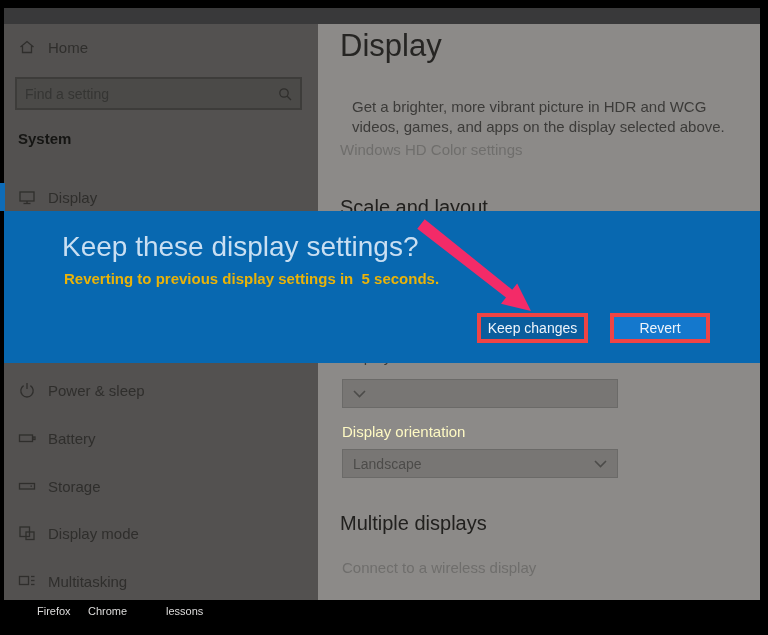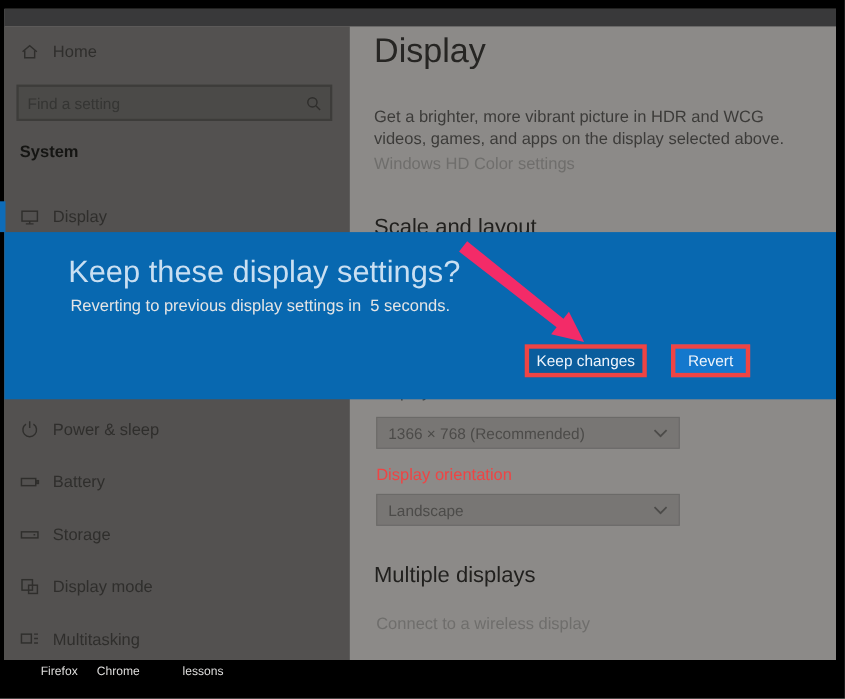--- a/index.html
+++ b/index.html
@@ -31,49 +31,49 @@
     font-family:"Liberation Sans", sans-serif;
     font-size:14px;color:#343432;padding:0 8px;
   }
   .search-box input::placeholder{color:#353533;opacity:1;}
   .search-glyph{margin-right:8px;flex:0 0 14px;}
   .section-label{left:18px;top:130px;font-size:15px;font-weight:bold;color:#151513;z-index:2;}
   .accent-bar{left:0;top:183px;width:5px;height:28px;background:var(--accent,#0e6cb8);z-index:3;}
 
   
   .page-title{left:340px;top:28px;font-size:31px;font-weight:300;color:#262523;z-index:2;}
-  .body-text{left:340px;top:97px;width:395px;font-size:15px;line-height:1.32;color:#3c3b39;z-index:2;}
+  .body-text{left:352px;top:97px;width:395px;font-size:15px;line-height:1.32;color:#3c3b39;z-index:2;}
   .link-dim{font-size:15px;color:#6f6e6c;z-index:2;}
   .hd-link{left:340px;top:141px;}
   .sec-heading{left:340px;font-size:20px;color:#21201e;z-index:2;}
   .scale-heading{top:196px;}
   .res-label{left:342px;top:348px;font-size:15px;color:#3c3b39;z-index:2;}
   .dropdown{
     left:342px;width:276px;height:29px;background:#787674;border:1px solid #6b6a68;
     display:flex;align-items:center;justify-content:space-between;
     padding:0 10px;box-sizing:border-box;color:#4c4b49;font-size:14px;z-index:2;
   }
   .dd-resolution{top:379px;}
   .dd-orientation{top:449px;}
-  .orient-label{left:342px;top:423px;font-size:15px;color:#ef4444;z-index:2;}
+  .orient-label{left:342px;top:423px;font-size:15px;color:#fef9c3;z-index:2;}
   .multi-heading{top:512px;}
   .wireless-link{left:342px;top:559px;}
 
   
   .dialog{left:4px;top:211px;width:756px;height:152px;background:var(--dialog-bg,#0868b0);z-index:5;}
   .dialog-title{left:62px;top:231px;font-size:28px;color:#c9dff2;z-index:6;}
-  .dialog-msg{left:64px;top:270px;font-size:15px;font-weight:normal;color:#e5e5e5;white-space:pre-wrap;z-index:6;}
+  .dialog-msg{left:64px;top:270px;font-size:15px;font-weight:bold;color:#eab308;white-space:pre-wrap;z-index:6;}
   .dlg-btn{
     position:absolute;top:313px;height:30px;box-sizing:border-box;
     border:4px solid #ef4444;color:#eef4fb;font-size:14px;
     font-family:"Liberation Sans", sans-serif;
     display:flex;align-items:center;justify-content:center;z-index:6;cursor:pointer;
   }
   .btn-keep{left:477px;width:111px;background:var(--keep-btn,#0a5d9d);}
-  .btn-revert{left:610px;width:72px;background:var(--revert-btn,#1478cd);}
+  .btn-revert{left:610px;width:100px;background:var(--revert-btn,#1478cd);}
 
   
   .arrow-svg{left:400px;top:210px;z-index:7;pointer-events:none;}
   .arrow-svg polygon{fill:var(--arrow,#f32b68);}
 
   
   .desk-label{top:605px;font-size:11px;color:#dedddc;z-index:2;}
   .desk-0{left:20px;padding-left:17px;} .desk-1{left:88px;} .desk-2{left:166px;}
 
   svg.line-ico{stroke:#2f2e2c;fill:none;stroke-width:1.3;}
@@ -157,21 +157,20 @@
   <span>Multitasking</span>
 </div>
 
 <div class="abs page-title">Display</div>
 <div class="abs body-text">Get a brighter, more vibrant picture in HDR and WCG videos, games, and apps on the display selected above.</div>
 <div class="abs link-dim hd-link">Windows HD Color settings</div>
 <div class="abs sec-heading scale-heading">Scale and layout</div>
 
 <div class="abs res-label">Display resolution</div>
 <div class="abs dropdown dd-resolution">
-  <span>1366 × 768 (Recommended)</span>
   <svg class="dd-chev" width="13" height="8" viewBox="0 0 13 8">
     <path d="M1 1 L6.5 6.5 L12 1"></path>
   </svg>
 </div>
 
 <div class="abs orient-label">Display orientation</div>
 <div class="abs dropdown dd-orientation">
   <span>Landscape</span>
   <svg class="dd-chev" width="13" height="8" viewBox="0 0 13 8">
     <path d="M1 1 L6.5 6.5 L12 1"></path>

